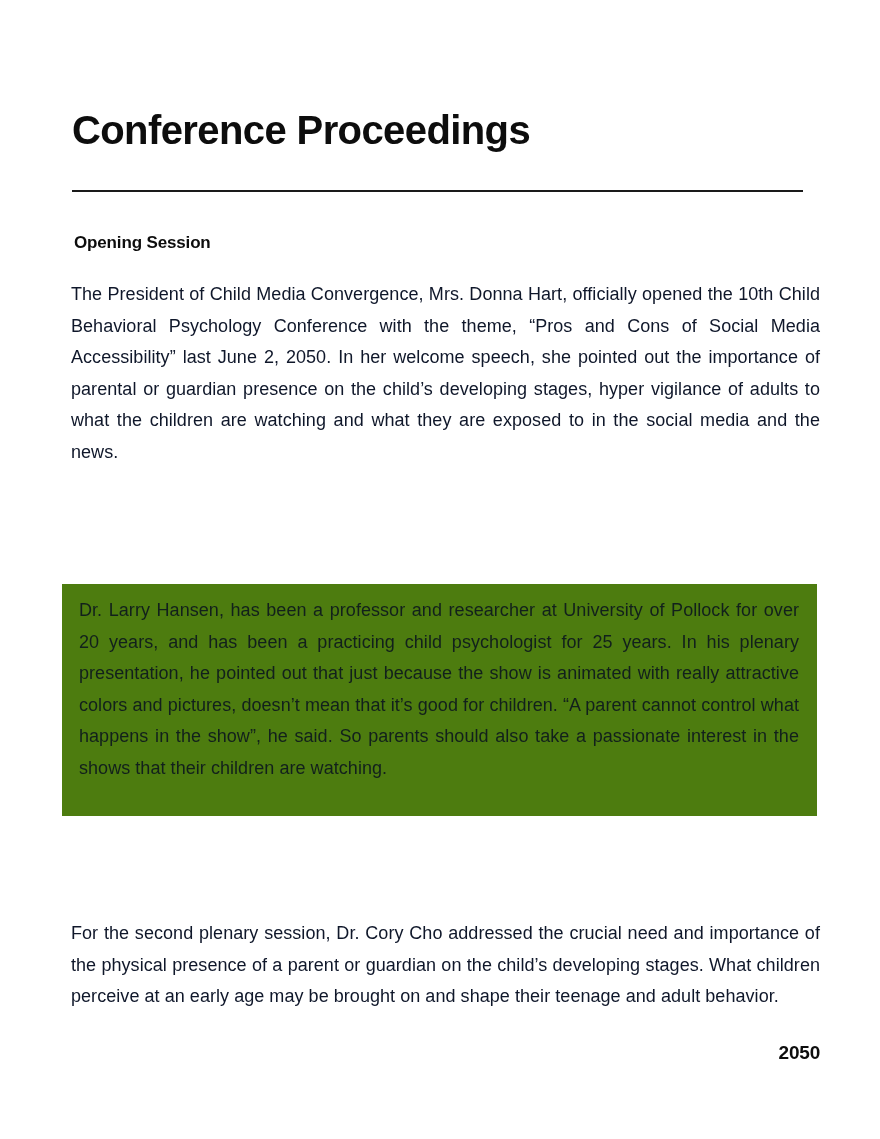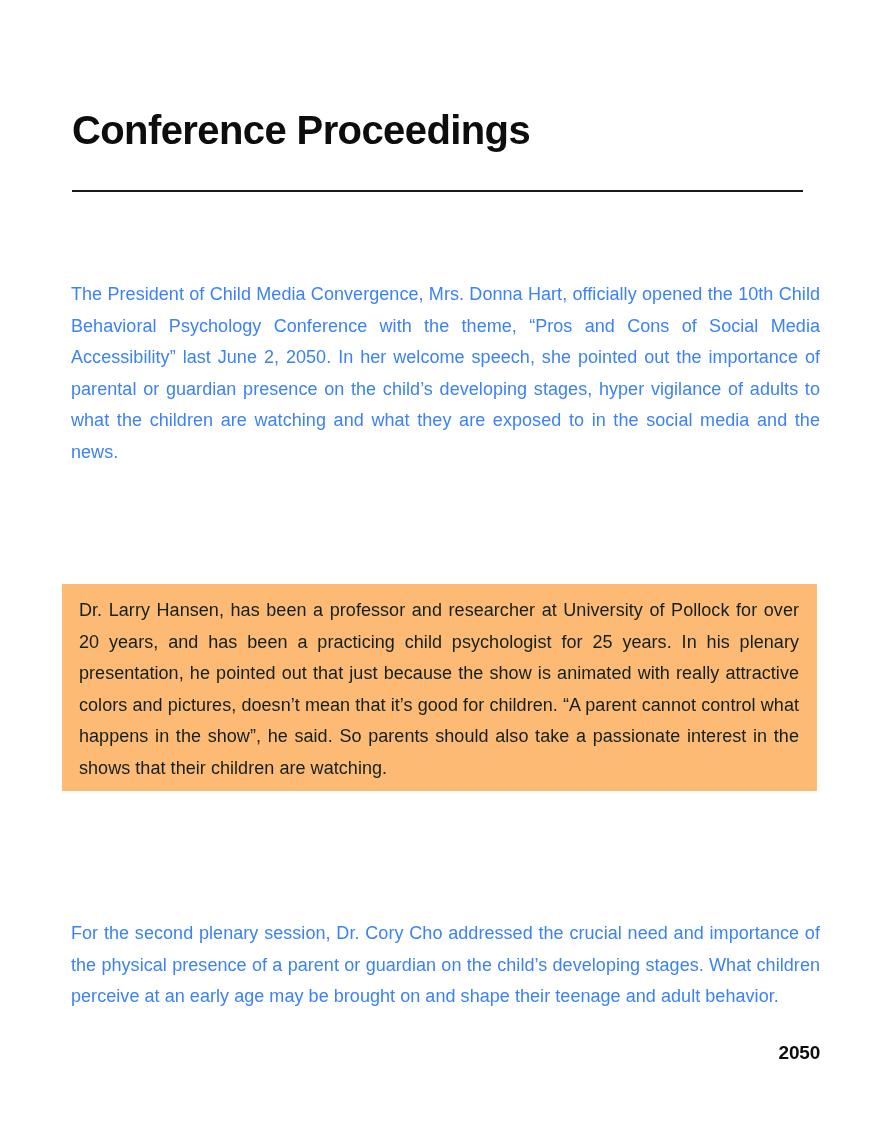--- a/index.html
+++ b/index.html
@@ -67,38 +67,38 @@
   #heading-plenary-2 { top: 836px; }
 
   
   .body-paragraph {
     position: absolute;
     left: 71px;
     width: 749px;
     font-size: 18px;
     font-weight: 400;
     line-height: 31.5px;
-    color: #3b82f6;
+    color: #0f172a;
     text-align: justify;
     text-align-last: left;
     margin: 0;
     letter-spacing: 0.05px;
   }
 
   #paragraph-opening { top: 279px; }
   #paragraph-plenary-2 { top: 918px; }
 
   
   .highlight-block {
     position: absolute;
     left: 62px;
     top: 584px;
     width: 755px;
-    height: 207px;
-    background: #fdba74;
+    height: 232px;
+    background: #4d7c0f;
     box-sizing: border-box;
     padding: 11px 18px 12px 17px;
   }
   .highlight-block .body-paragraph-inline {
     position: static;
     width: auto;
     font-size: 18px;
     line-height: 31.5px;
     color: #12201c;
     text-align: justify;
@@ -121,20 +121,21 @@
 </style>
 </head>
 <body>
 
 <div class="page">
 
   <h1 class="doc-title">Conference Proceedings</h1>
 
   <div class="title-rule"></div>
 
+  <h2 class="section-heading" id="heading-opening">Opening Session</h2>
 
   <p class="body-paragraph" id="paragraph-opening">The President of Child Media Convergence, Mrs. Donna Hart, officially opened the 10th Child Behavioral Psychology Conference with the theme, “Pros and Cons of Social Media Accessibility” last June 2, 2050. In her welcome speech, she pointed out the importance of parental or guardian presence on the child’s developing stages, hyper vigilance of adults to what the children are watching and what they are exposed to in the social media and the news.</p>
 
 
   <div class="highlight-block">
     <p class="body-paragraph-inline">Dr. Larry Hansen, has been a professor and researcher at University of Pollock for over 20 years, and has been a practicing child psychologist for 25 years. In his plenary presentation, he pointed out that just because the show is animated with really attractive colors and pictures, doesn’t mean that it’s good for children. “A parent cannot control what happens in the show”, he said. So parents should also take a passionate interest in the shows that their children are watching.</p>
   </div>
 
 
   <p class="body-paragraph" id="paragraph-plenary-2">For the second plenary session, Dr. Cory Cho addressed the crucial need and importance of the physical presence of a parent or guardian on the child’s developing stages. What children perceive at an early age may be brought on and shape their teenage and adult behavior.</p>

